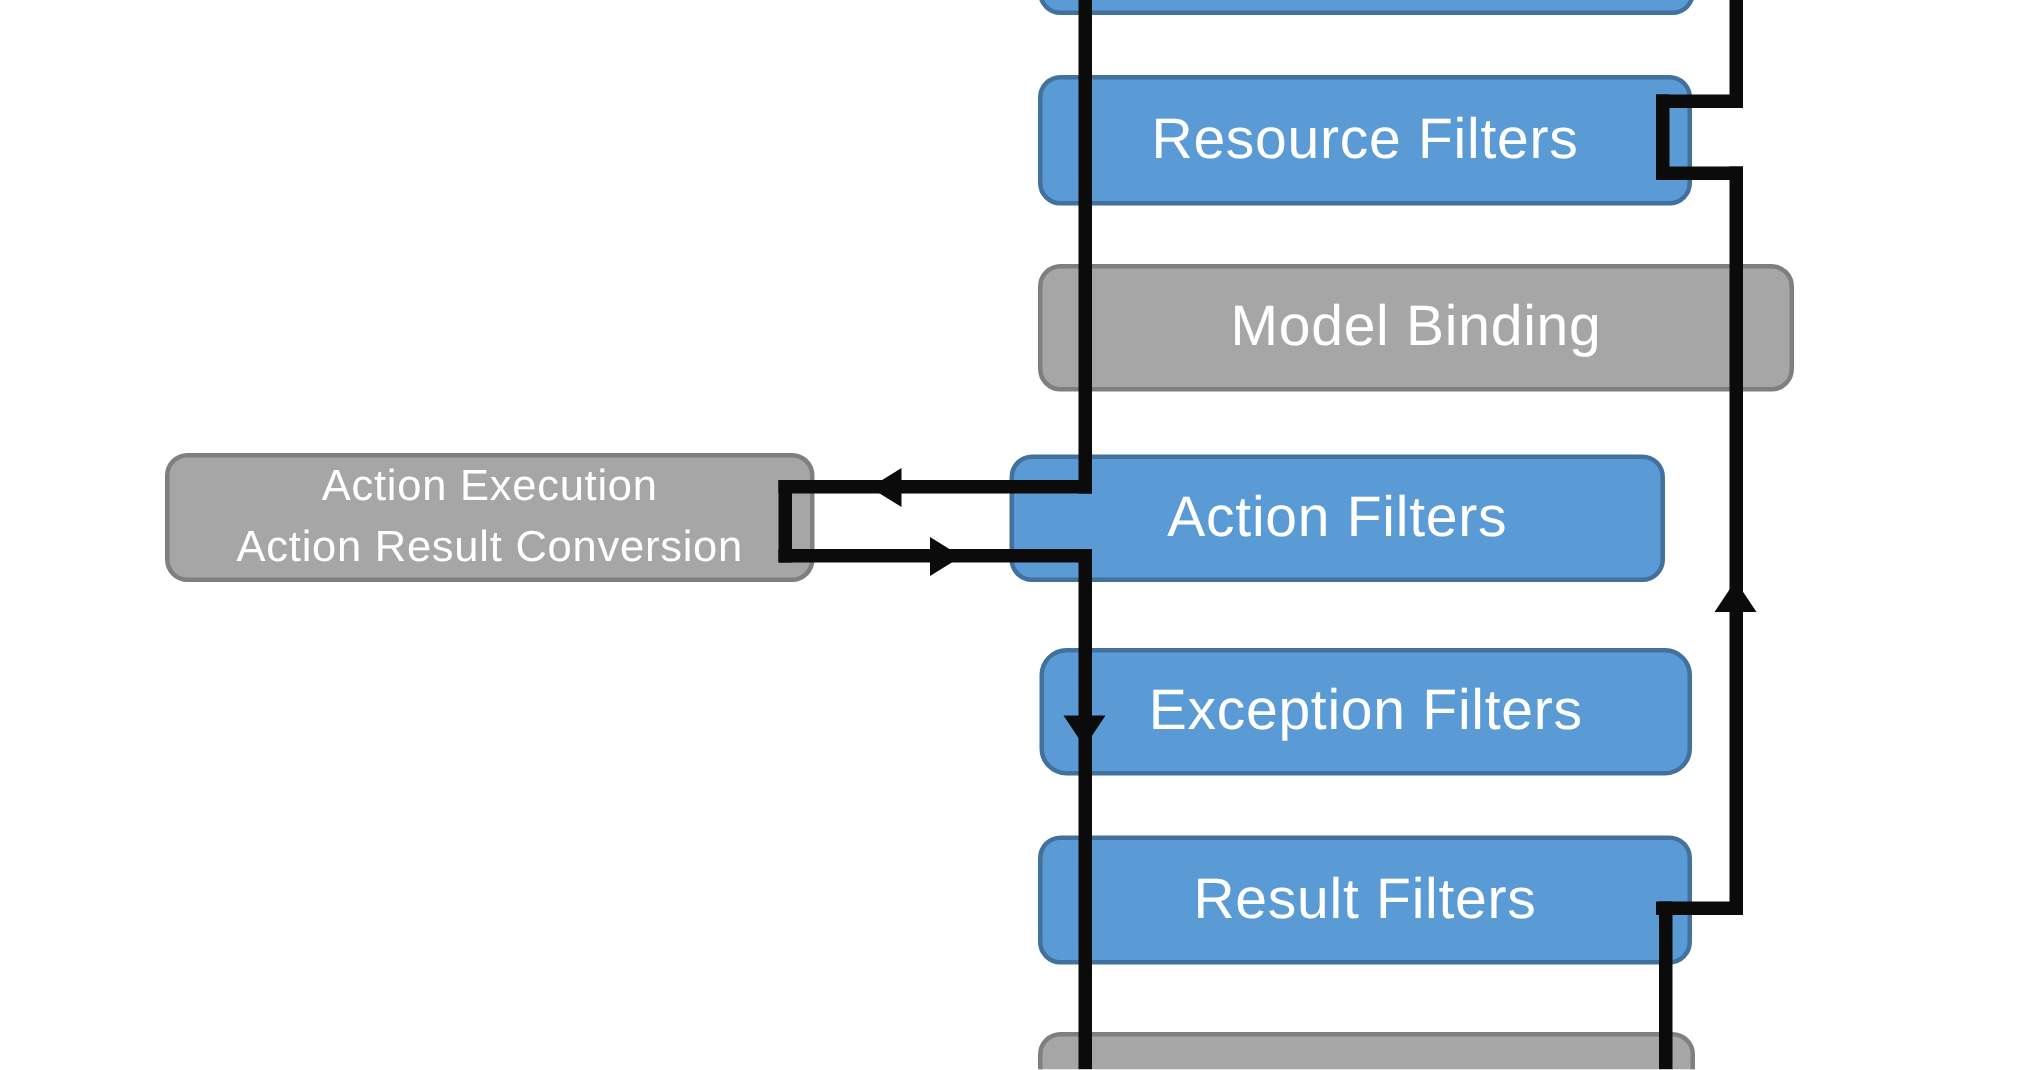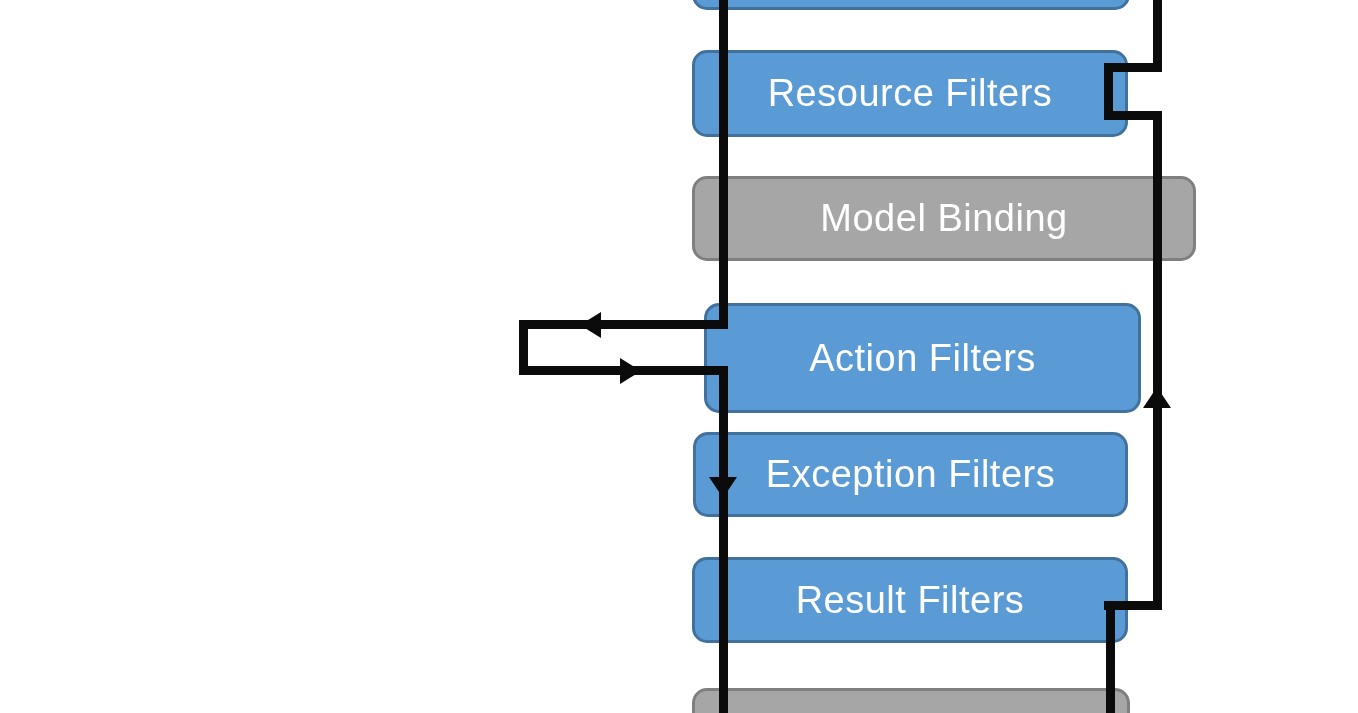--- a/index.html
+++ b/index.html
@@ -74,34 +74,38 @@
   <div class="box blue" style="left:692px;top:-77px;width:438px;height:87px;"></div>
 
   <div class="box blue" style="left:692px;top:50px;width:436px;height:87px;text-align:center;">
     <span>Resource Filters</span>
   </div>
 
   <div class="box gray" style="left:692px;top:176px;width:504px;height:85px;">
     <span>Model Binding</span>
   </div>
 
-  <div class="box blue" style="left:704px;top:303px;width:437px;height:110px;">
+  <div class="box blue" style="left:673px;top:303px;width:437px;height:85px;">
     <span>Action Filters</span>
   </div>
 
-  <div class="box blue" style="left:693px;top:432px;width:435px;height:85px;">
+  <div class="box blue" style="left:693px;top:432px;width:435px;height:85px;border-radius:18px;">
     <span>Exception Filters</span>
   </div>
 
   <div class="box blue" style="left:692px;top:557px;width:436px;height:86px;text-align:right;">
     <span>Result Filters</span>
   </div>
 
   <div class="box gray" style="left:692px;top:688px;width:438px;height:87px;"></div>
 
+  <div class="box gray side" style="left:110px;top:302px;width:433px;height:86px;">
+    <span>Action Execution</span>
+    <span>Action Result Conversion</span>
+  </div>
 
   <div class="seg" style="left:719px;top:0;width:9px;height:329px;"></div>
   <div class="seg" style="left:519px;top:320px;width:209px;height:9px;"></div>
   <div class="seg" style="left:519px;top:320px;width:9px;height:55px;"></div>
   <div class="seg" style="left:519px;top:366px;width:209px;height:9px;"></div>
   <div class="seg" style="left:719px;top:366px;width:9px;height:347px;"></div>
 
   <div class="arr left" style="left:580px;top:312px;"></div>
   <div class="arr right" style="left:620px;top:358px;"></div>
   <div class="arr down" style="left:709px;top:477px;"></div>

